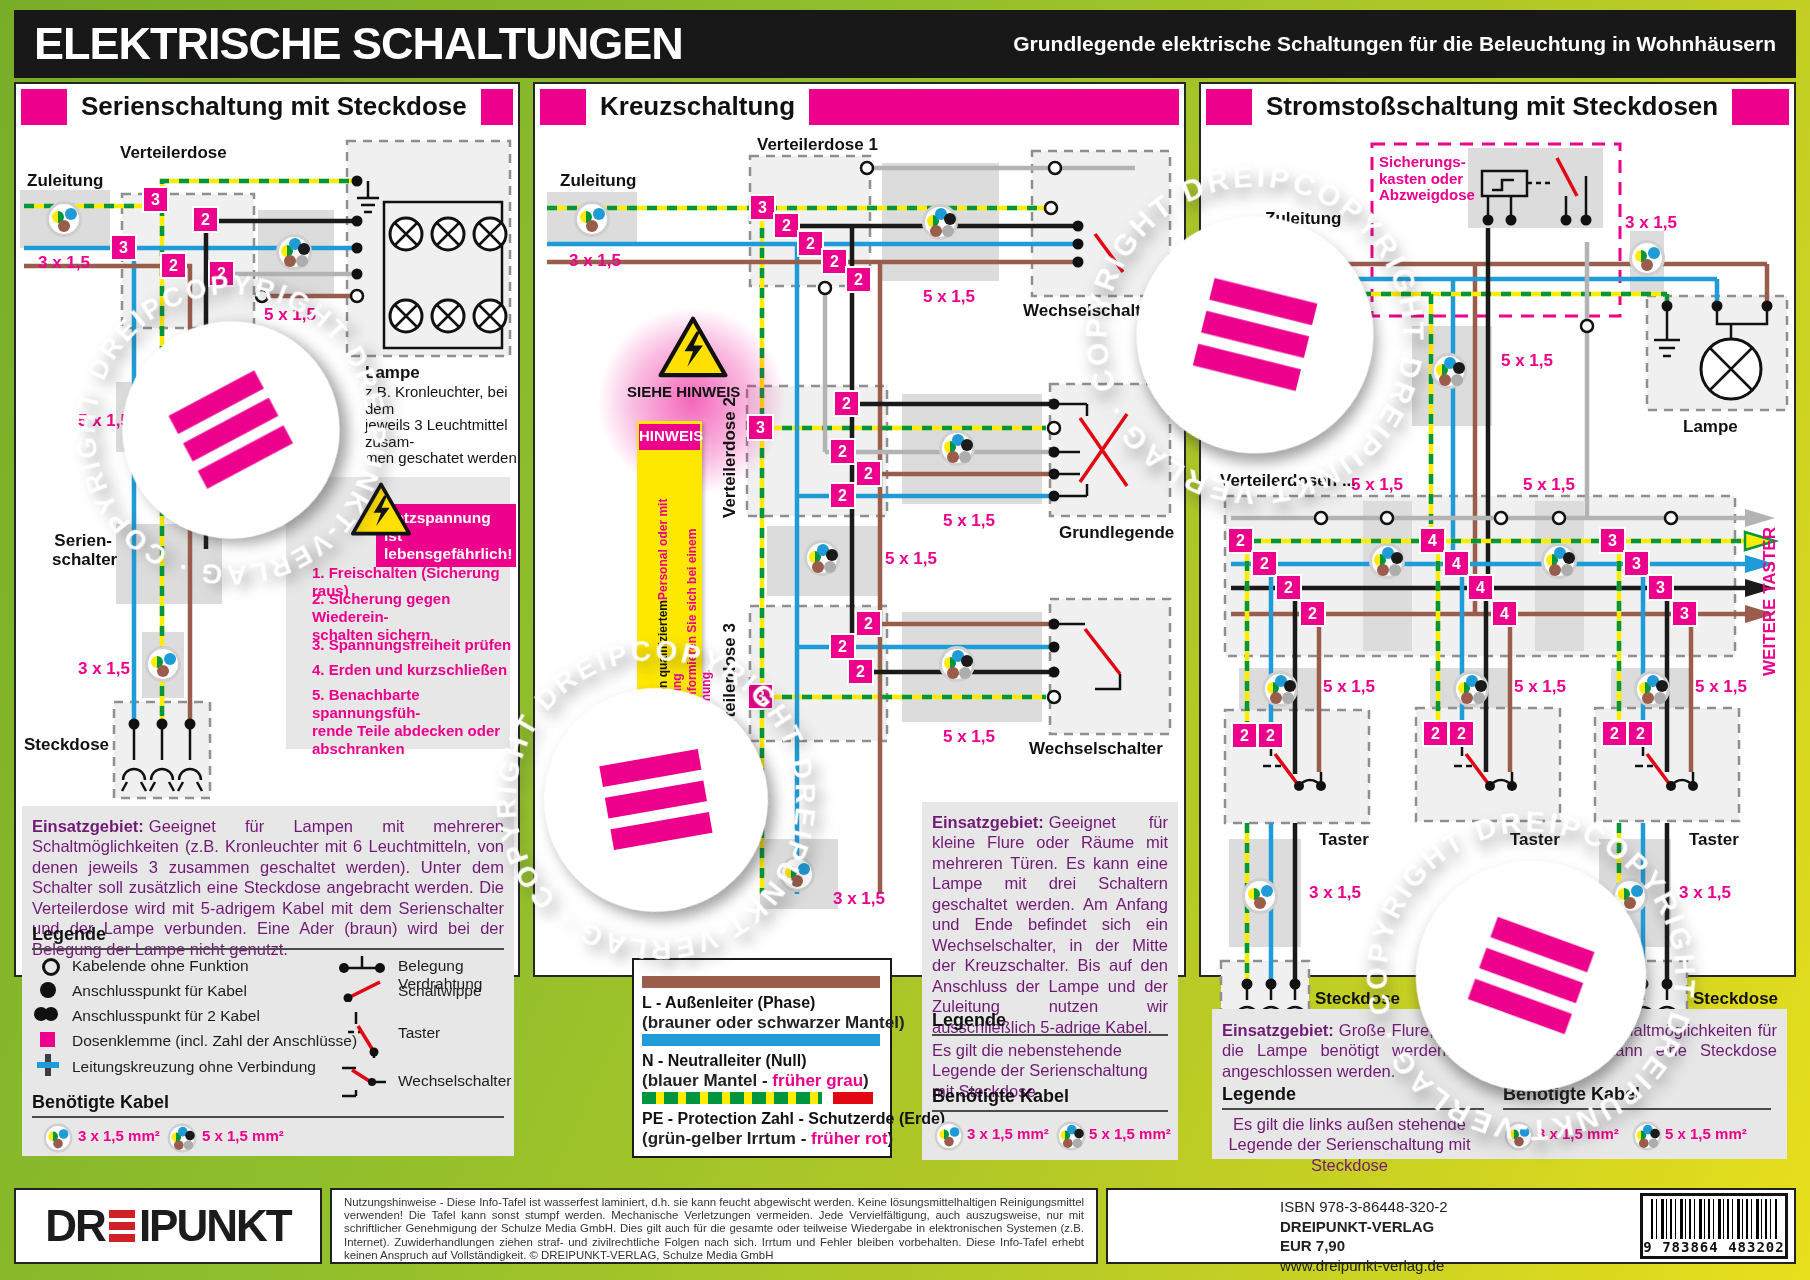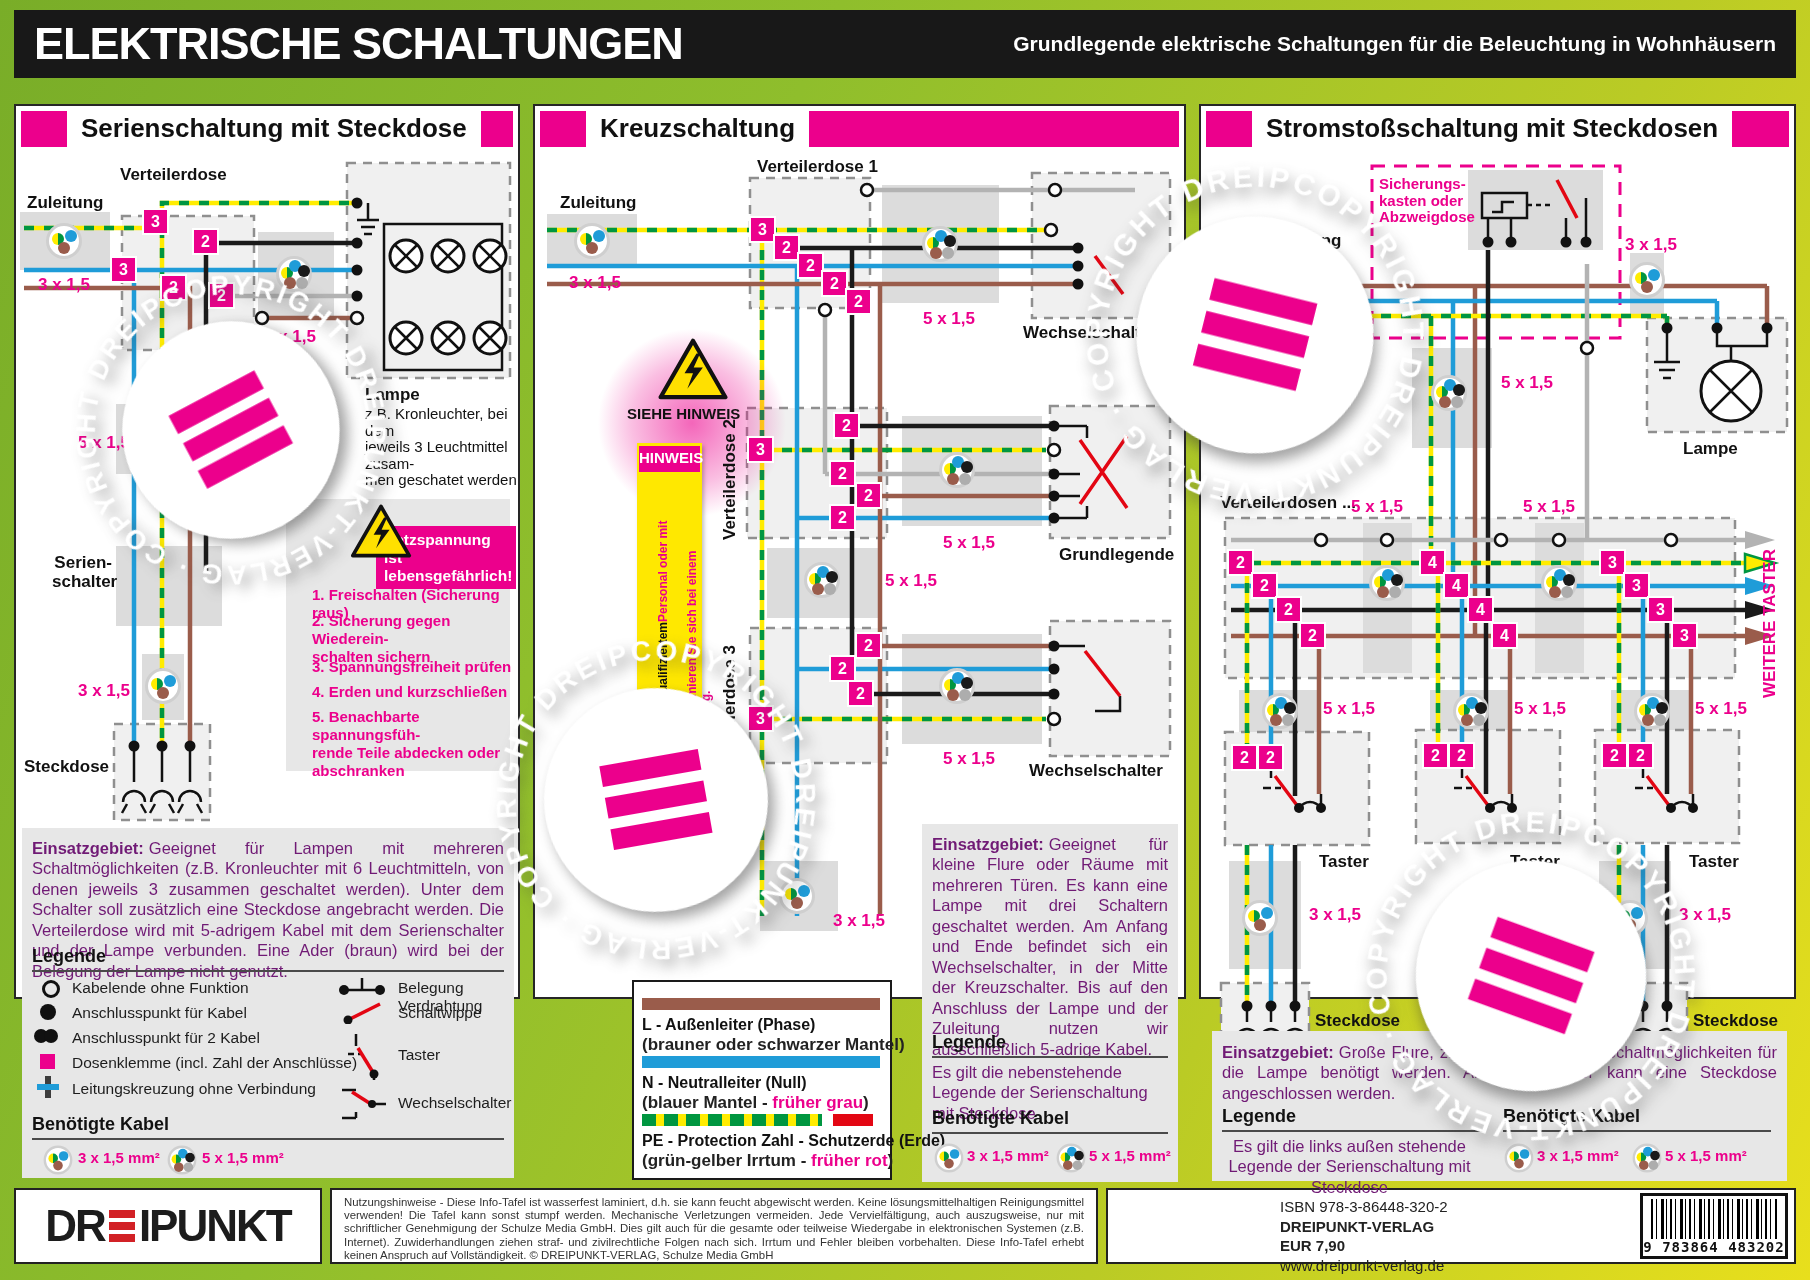--- a/index.html
+++ b/index.html
@@ -5,21 +5,21 @@
   html,body{margin:0;padding:0;background:#888}
   .stage{position:relative;width:1810px;height:1280px;overflow:hidden;
     background:linear-gradient(115deg,#79AD28 0%,#8FBE2C 35%,#BACB25 70%,#E8DF1C 100%);
     font-family:"Liberation Sans",sans-serif;color:#111}
   
   .hdr{position:absolute;left:14px;top:10px;width:1782px;height:68px;background:#181818;
     display:flex;align-items:center;justify-content:space-between;padding:0 20px;box-sizing:border-box}
   .hdr h1{color:#fff;font-size:45px;margin:0;letter-spacing:-1px;white-space:nowrap}
   .hdr .sub{color:#fff;font-size:21px;font-weight:bold;white-space:nowrap}
   
-  .panel{position:absolute;top:104px;height:895px;background:#fff;border:2px solid #262626;box-sizing:border-box}
+  .panel{position:absolute;top:82px;height:895px;background:#fff;border:2px solid #262626;box-sizing:border-box}
   #p1{left:14px;width:506px} #p2{left:533px;width:653px} #p3{left:1199px;width:597px}
   .ptitle{position:absolute;left:5px;right:5px;top:5px;height:36px;display:flex;z-index:8}
   .pblk{width:46px;background:#EC008C}.pfill{flex:1;background:#EC008C}
   .pt{padding:2px 14px 0;font-size:26px;font-weight:bold;color:#111;white-space:nowrap;background:#fff}
   
   .lbl{position:absolute;font-weight:bold;color:#111;font-size:17px;line-height:1.1;white-space:pre-line;z-index:5}
   .pink{color:#EC008C}.sm{font-size:15px}.n{font-weight:normal}
   .vtext{writing-mode:vertical-rl;transform:rotate(180deg);white-space:pre-line}
   .badge{position:absolute;min-width:23px;height:23px;padding:0 2px;background:#EC008C;color:#fff;
     font-size:16px;font-weight:bold;display:flex;align-items:center;justify-content:center;

